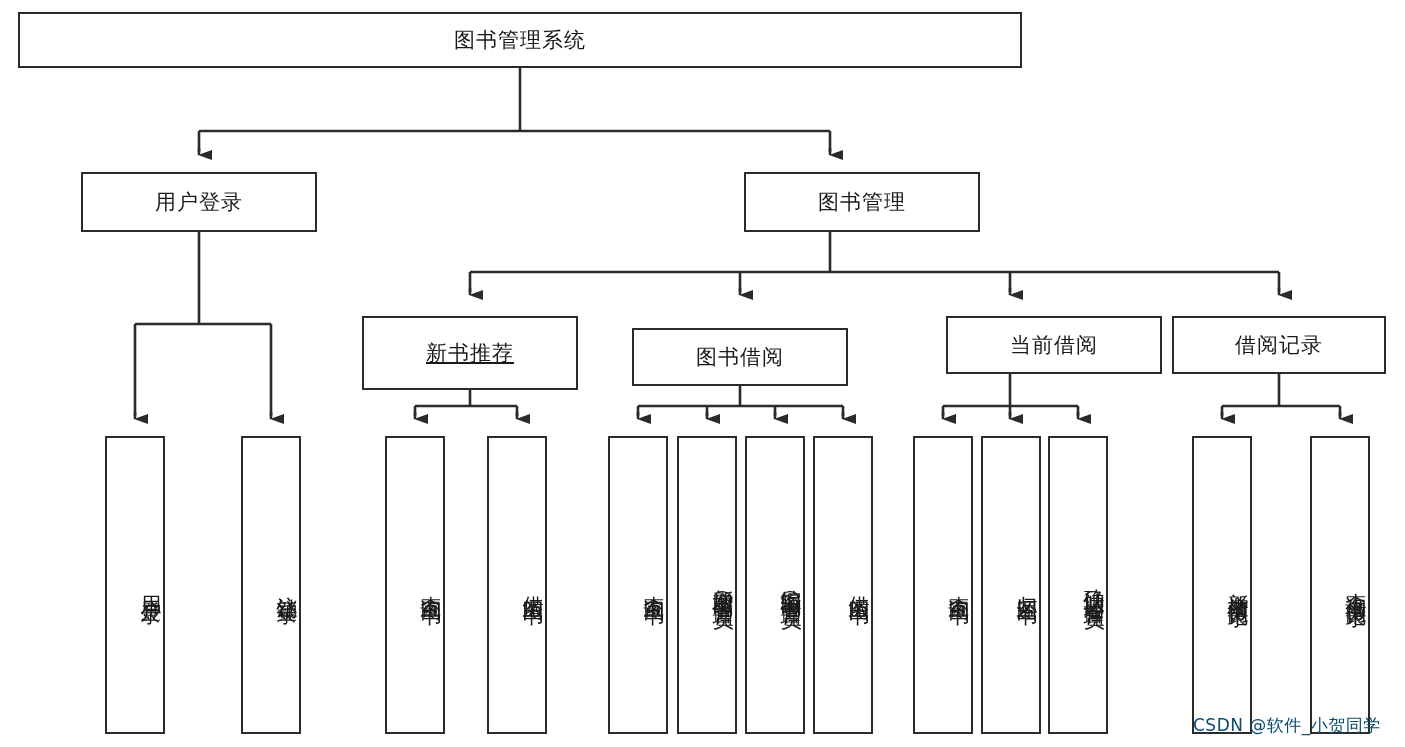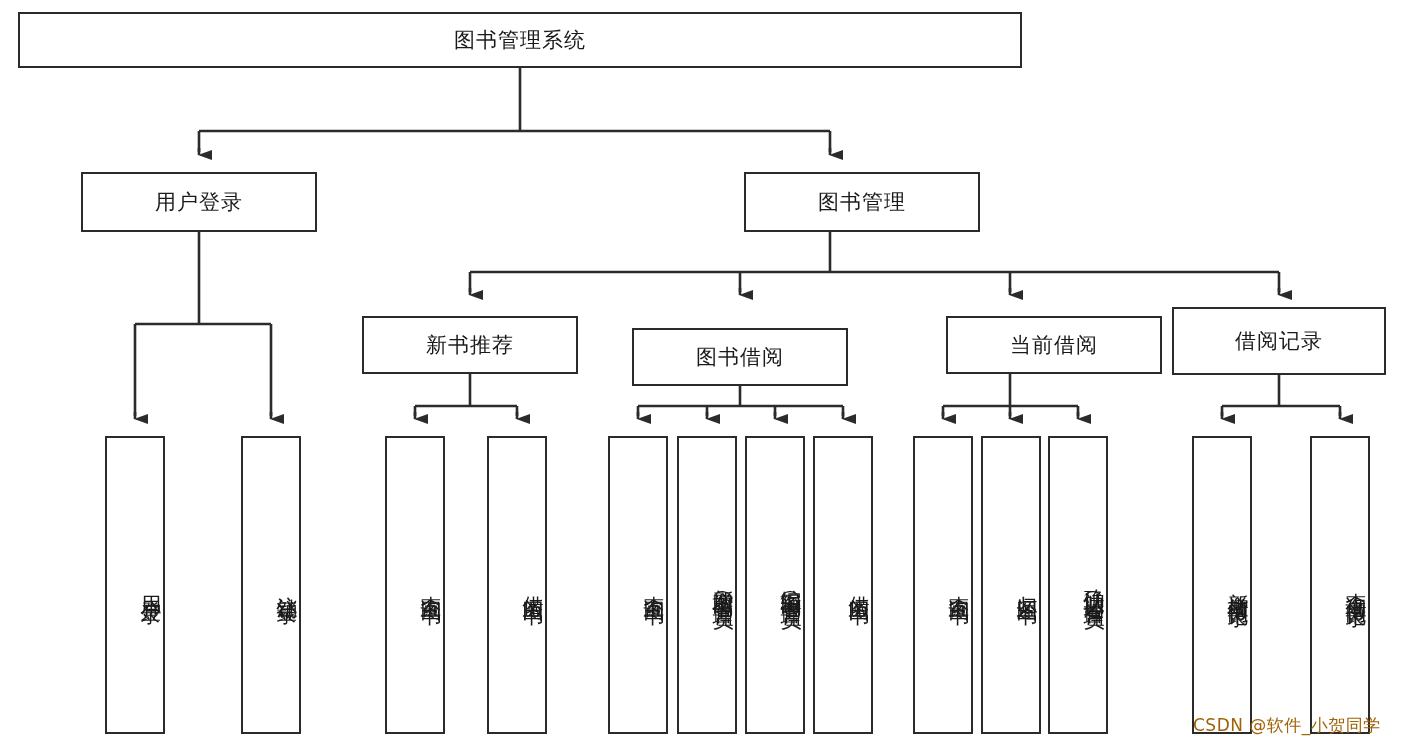--- a/index.html
+++ b/index.html
@@ -55,21 +55,21 @@
     white-space: normal;
   }
   .node.vert .vtext {
     writing-mode: vertical-rl;
     text-orientation: upright;
     display: block;
   }
   .watermark {
     position: absolute;
     font-size: 17px;
-    color: #a16207;
+    color: #0c4a6e;
     letter-spacing: 0.5px;
     white-space: nowrap;
     font-family: "DejaVu Sans", "Liberation Sans", sans-serif;
   }
 </style>
 </head>
 <body>
 
 <div id="diagram-root">
 
@@ -150,27 +150,27 @@
       <path d="M 1340 412 L 1340 419"></path>
     </g>
   </svg>
 
   <div class="node horiz" style="left:18px; top:12px; width:1004px; height:56px;">图书管理系统</div>
 
   <div class="node horiz" style="left:81px; top:172px; width:236px; height:60px;">用户登录</div>
 
   <div class="node horiz" style="left:712px; top:172px; width:236px; height:60px;margin-left:32px;">图书管理</div>
 
-  <div class="node horiz" style="left:362px; top:316px; width:216px; height:58px;">新书推荐</div>
+  <div class="node horiz" style="left:362px; top:316px; width:216px; height:74px;text-decoration:underline;">新书推荐</div>
 
   <div class="node horiz" style="left:632px; top:328px; width:216px; height:58px;">图书借阅</div>
 
   <div class="node horiz" style="left:946px; top:316px; width:216px; height:58px;">当前借阅</div>
 
-  <div class="node horiz" style="left:1172px; top:307px; width:214px; height:68px;">借阅记录</div>
+  <div class="node horiz" style="left:1172px; top:316px; width:214px; height:58px;">借阅记录</div>
 
   <div class="node vert" style="left:105px; top:436px; width:60px; height:298px;">
     <span class="vtext">用户登录</span>
   </div>
 
   <div class="node vert" style="left:241px; top:436px; width:60px; height:298px;">
     <span class="vtext">注销登录</span>
   </div>
 
   <div class="node vert" style="left:385px; top:436px; width:60px; height:298px;">

